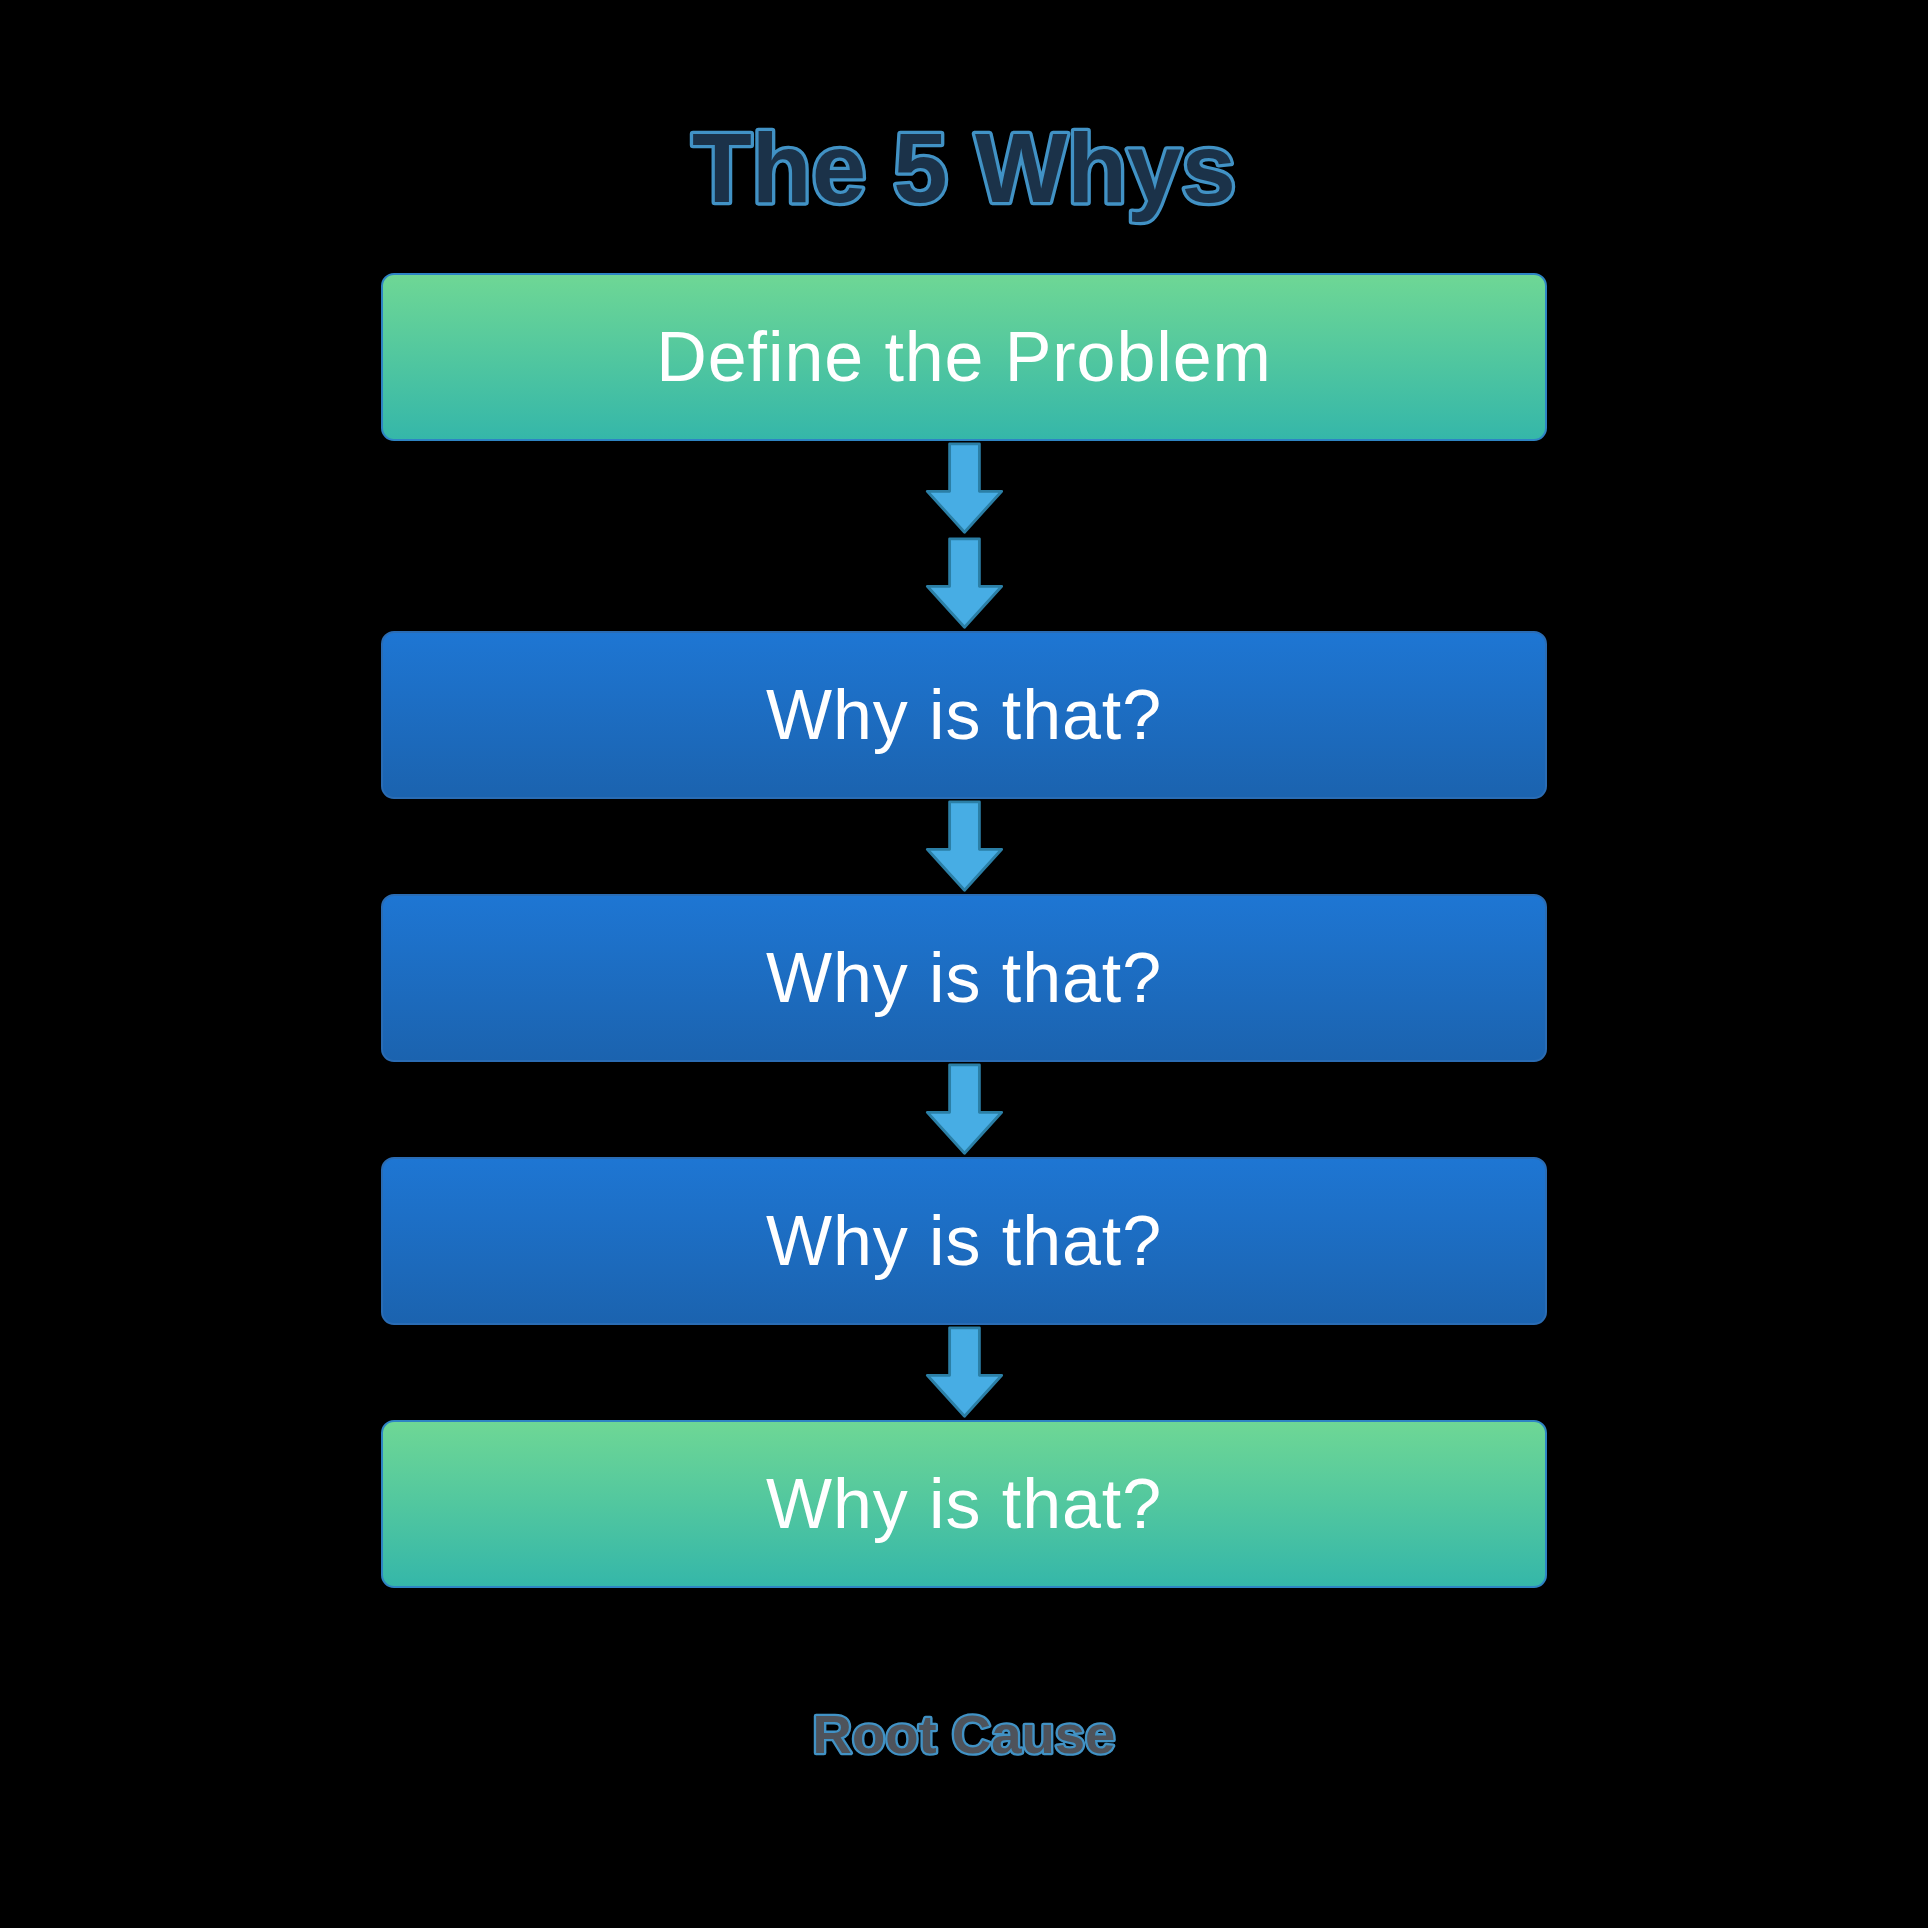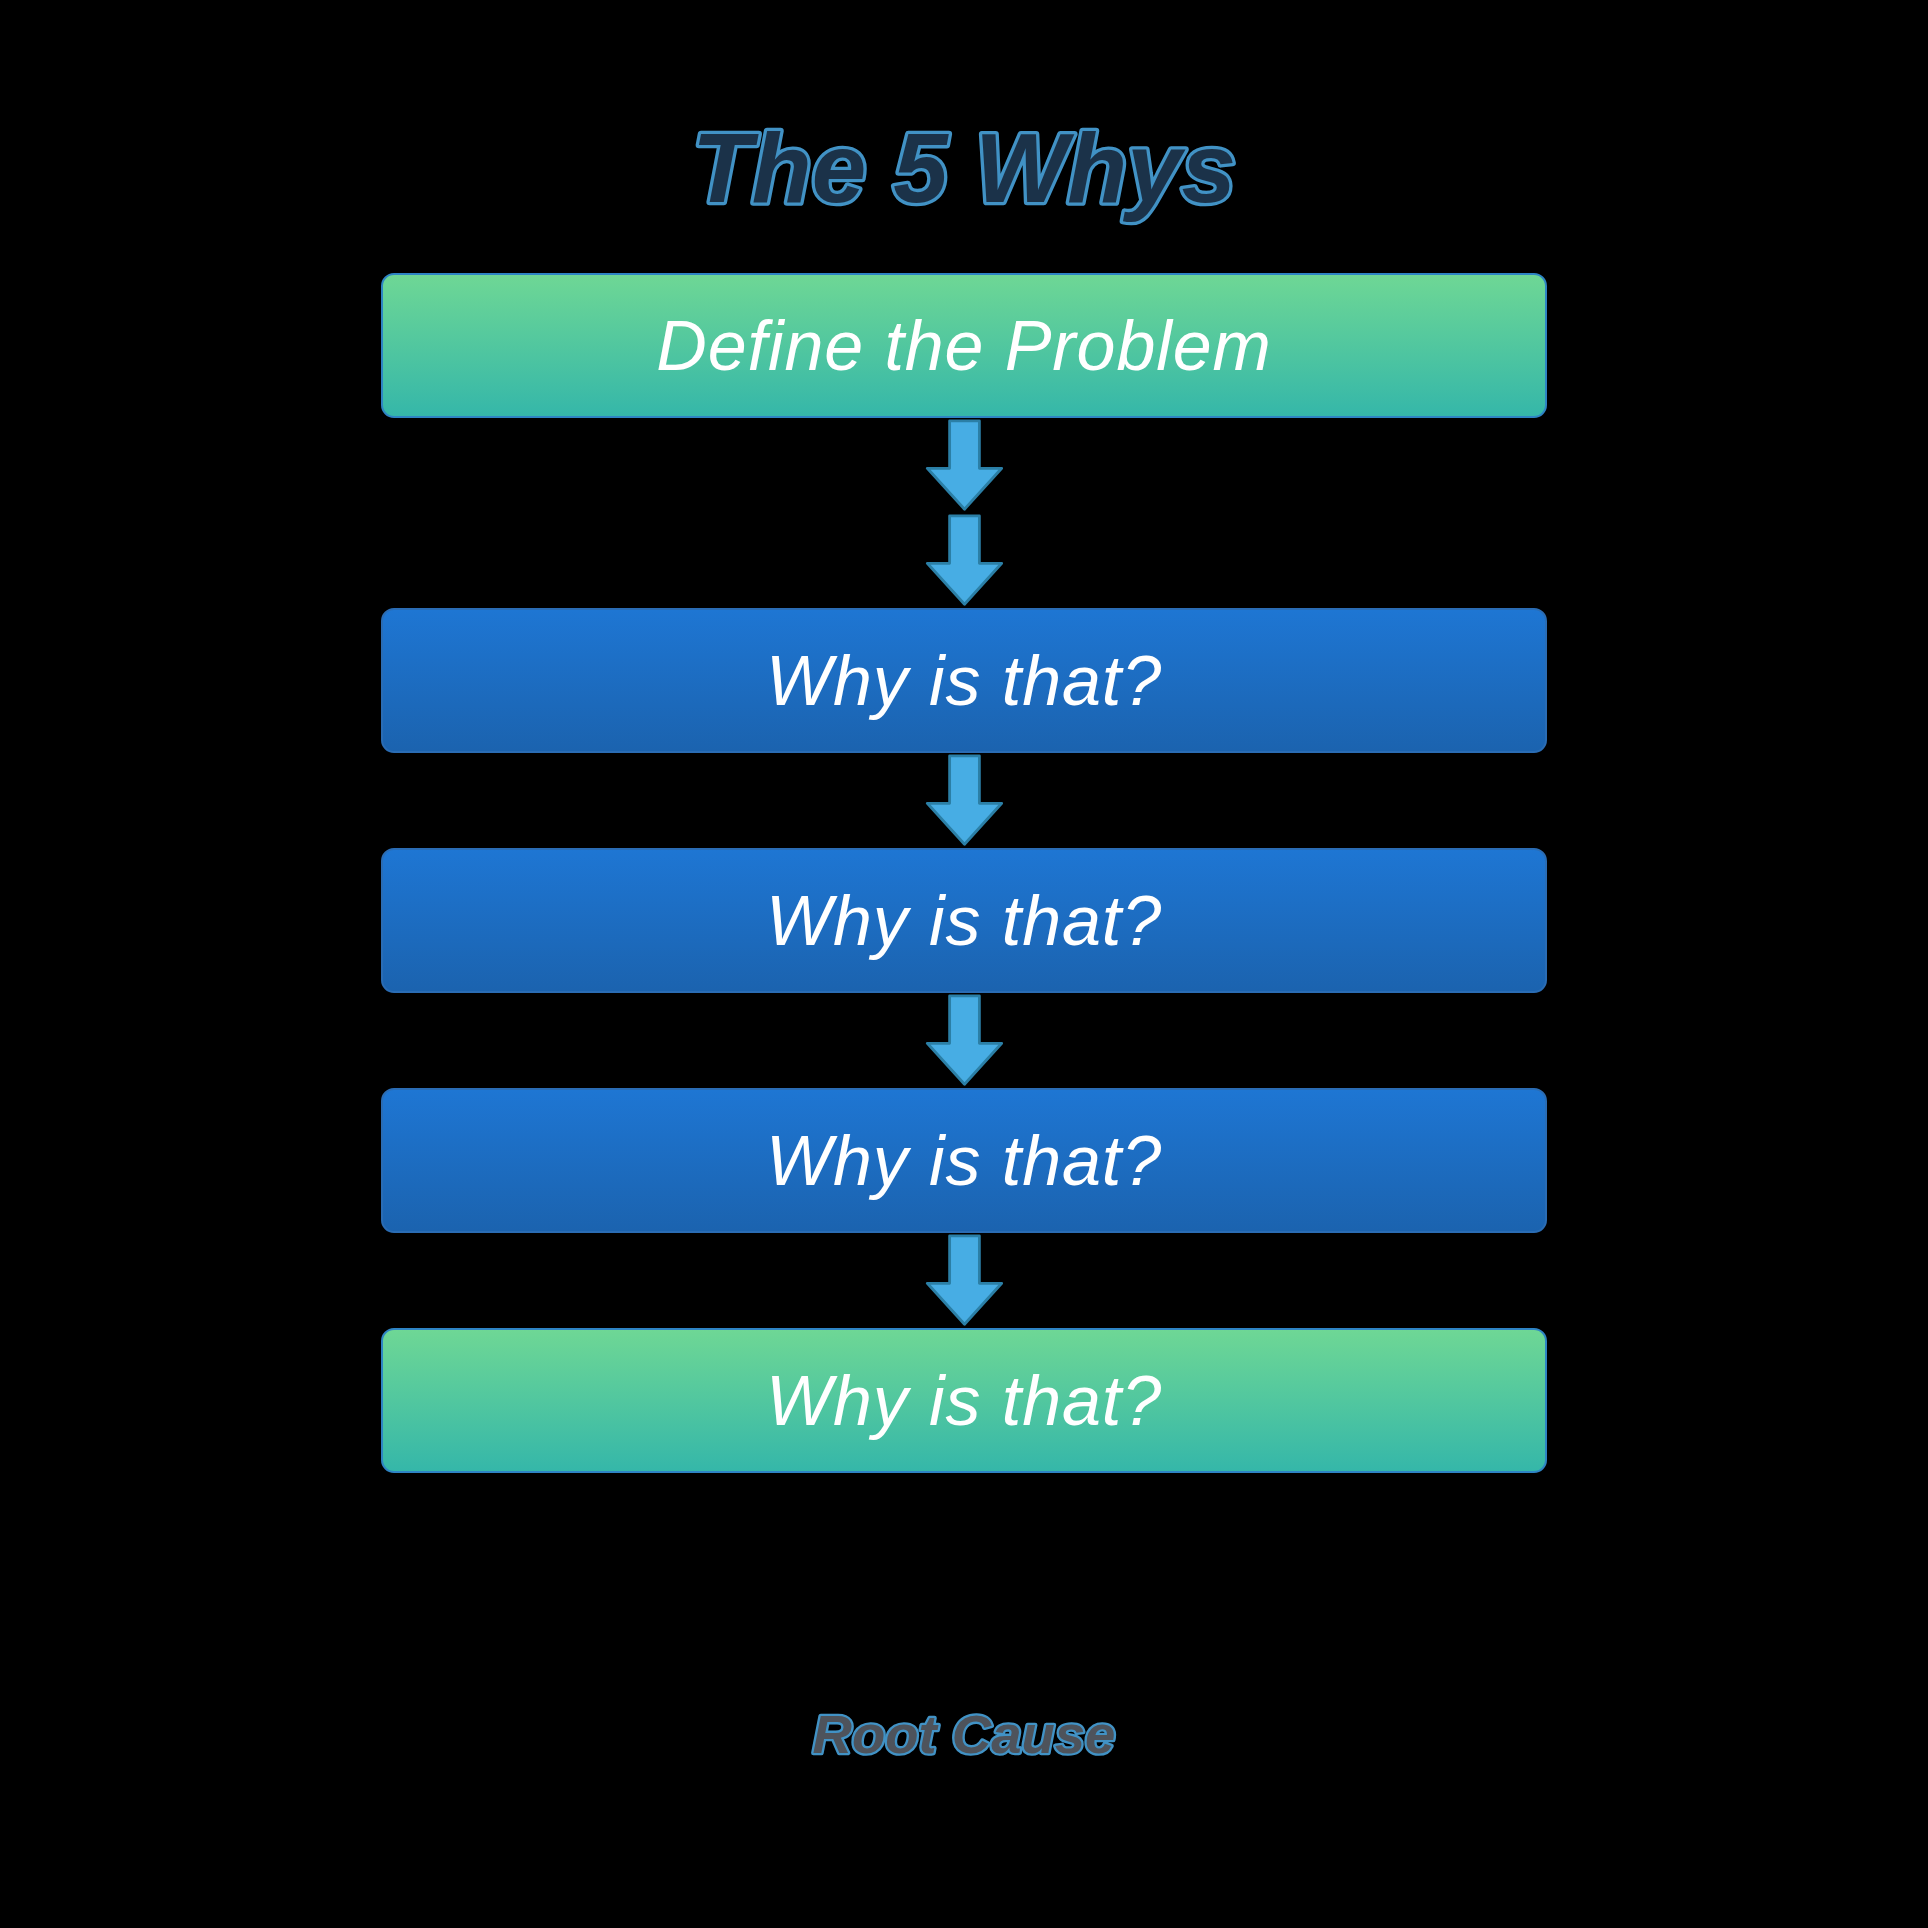--- a/index.html
+++ b/index.html
@@ -22,21 +22,20 @@
   html,body{width:1928px;height:1928px;overflow:hidden;}
   body{
     background:var(--background);
     font-family:"Liberation Sans", sans-serif;
   }
   .stage{
     position:relative;
     width:1928px;
     height:1928px;
     background:var(--background);
-    font-style:italic;
   }
   .title-svg{
     position:absolute;
     left:0; top:85px;
     width:1928px; height:160px;
     display:block;
   }
   .title-svg text{
     font-family:"Liberation Sans", sans-serif;
     font-size:104px;
@@ -48,21 +47,21 @@
     paint-order:stroke fill;
   }
   .flow{
     position:absolute;
     left:381px; top:273px;
     width:1166px;
     display:flex;
     flex-direction:column;
   }
   .box{
-    height:145px;
+    height:168px;
     border-radius:13px;
     display:flex;
     align-items:center;
     justify-content:center;
     color:var(--box-text);
     font-size:70px;
     font-weight:300;
     letter-spacing:0.9px;
   }
   .box.green{

